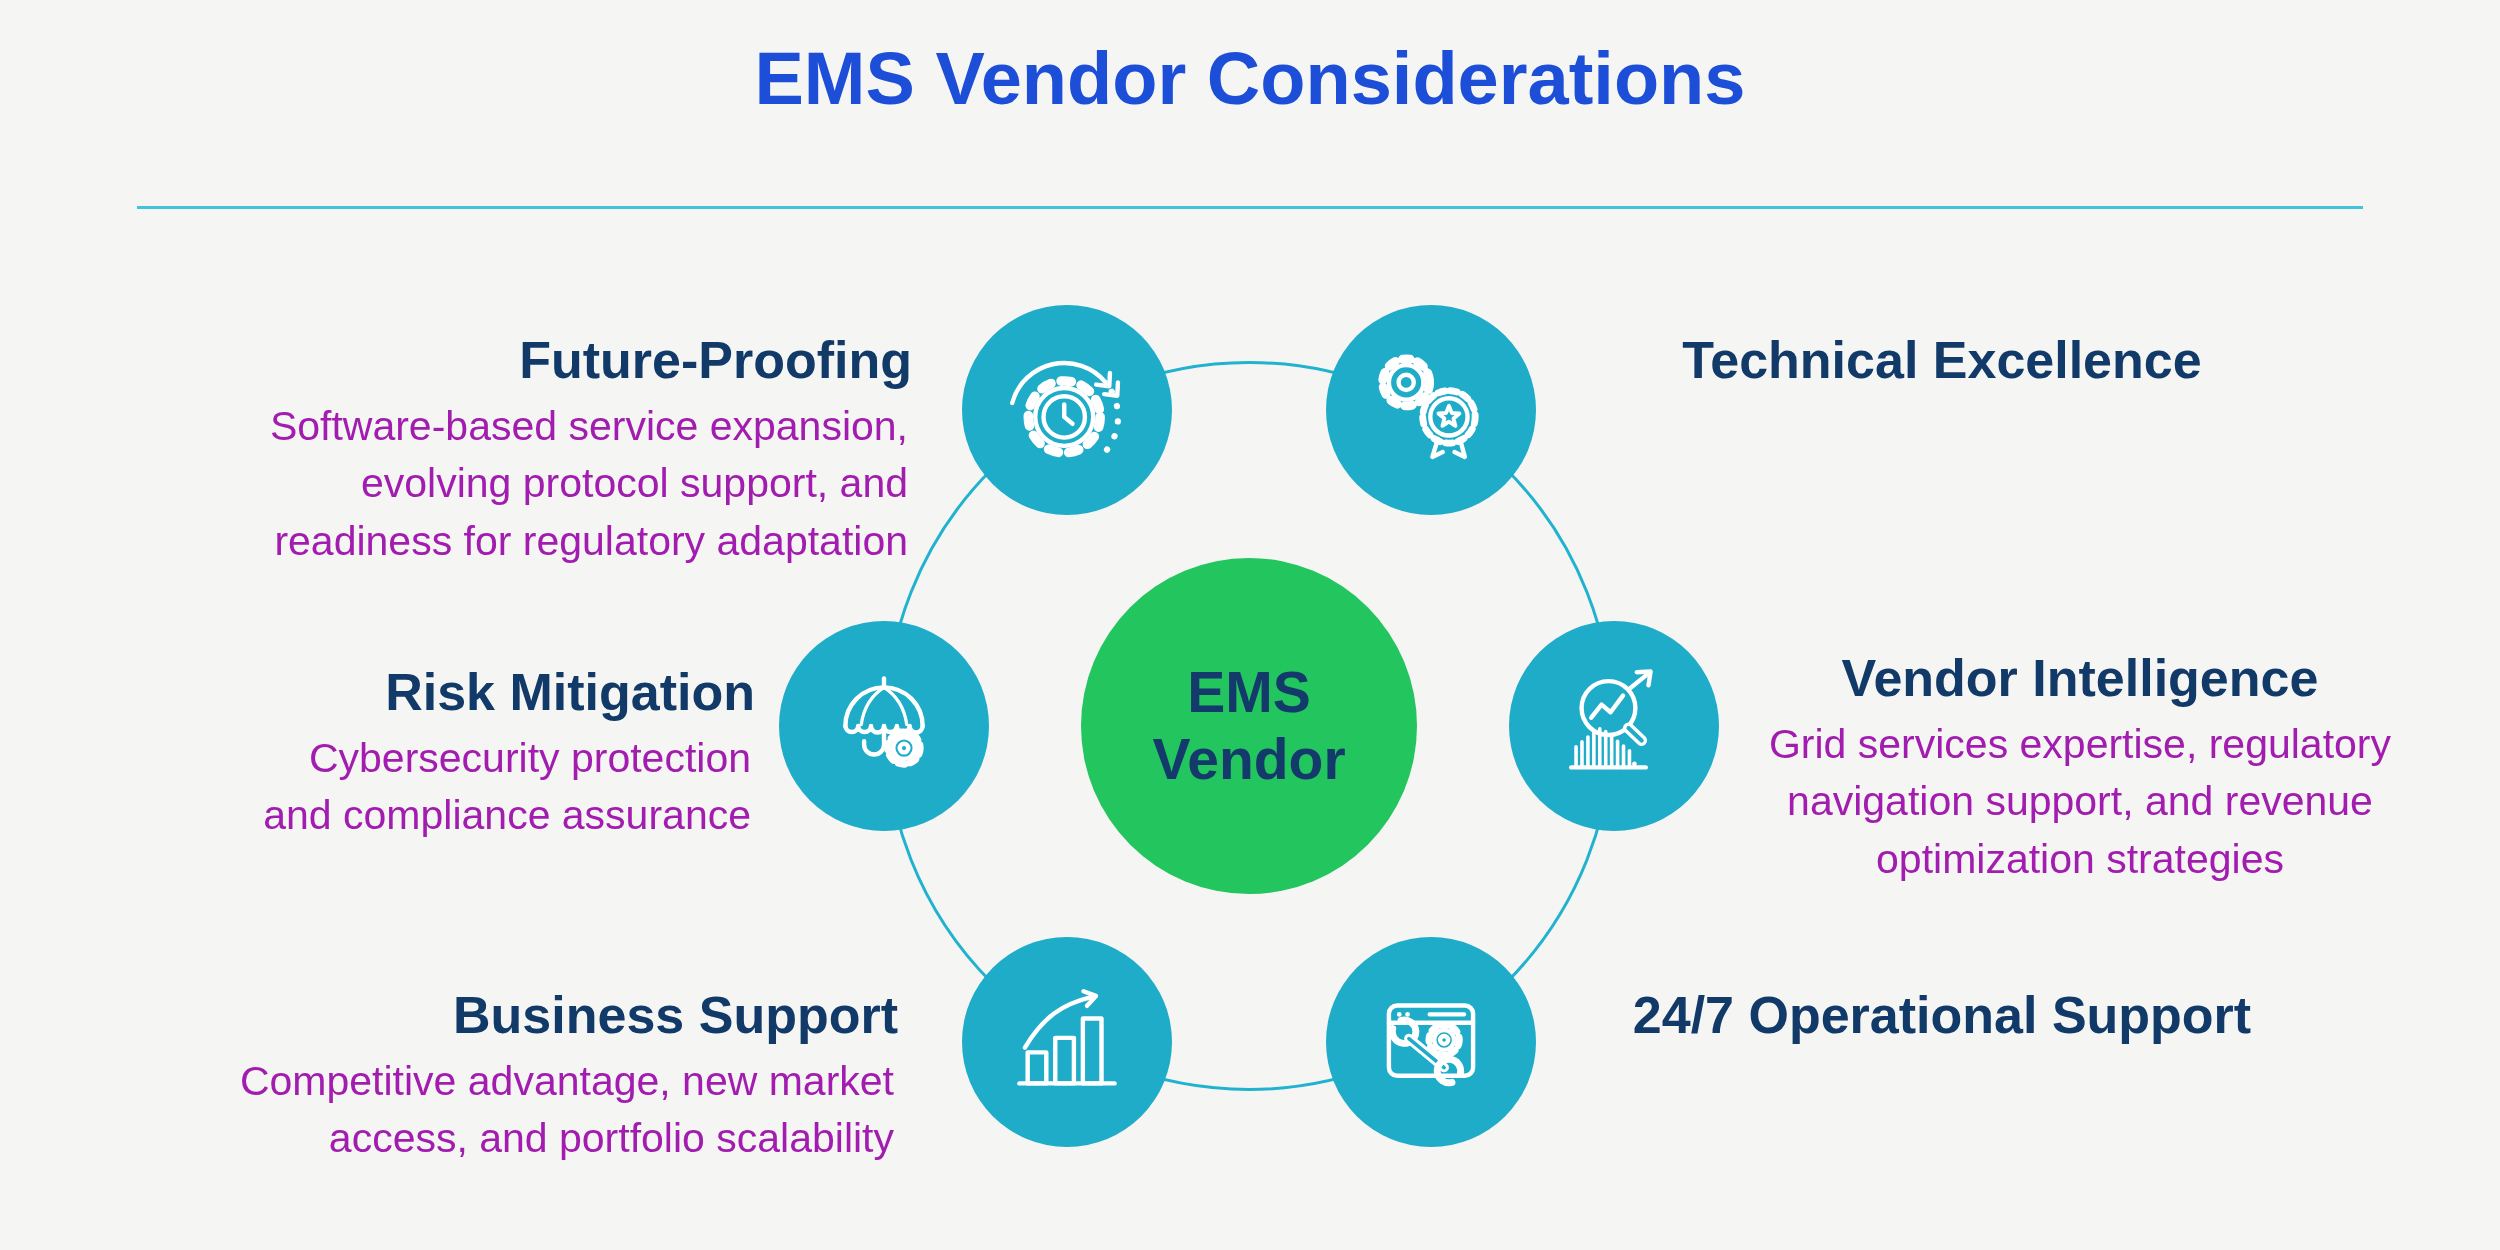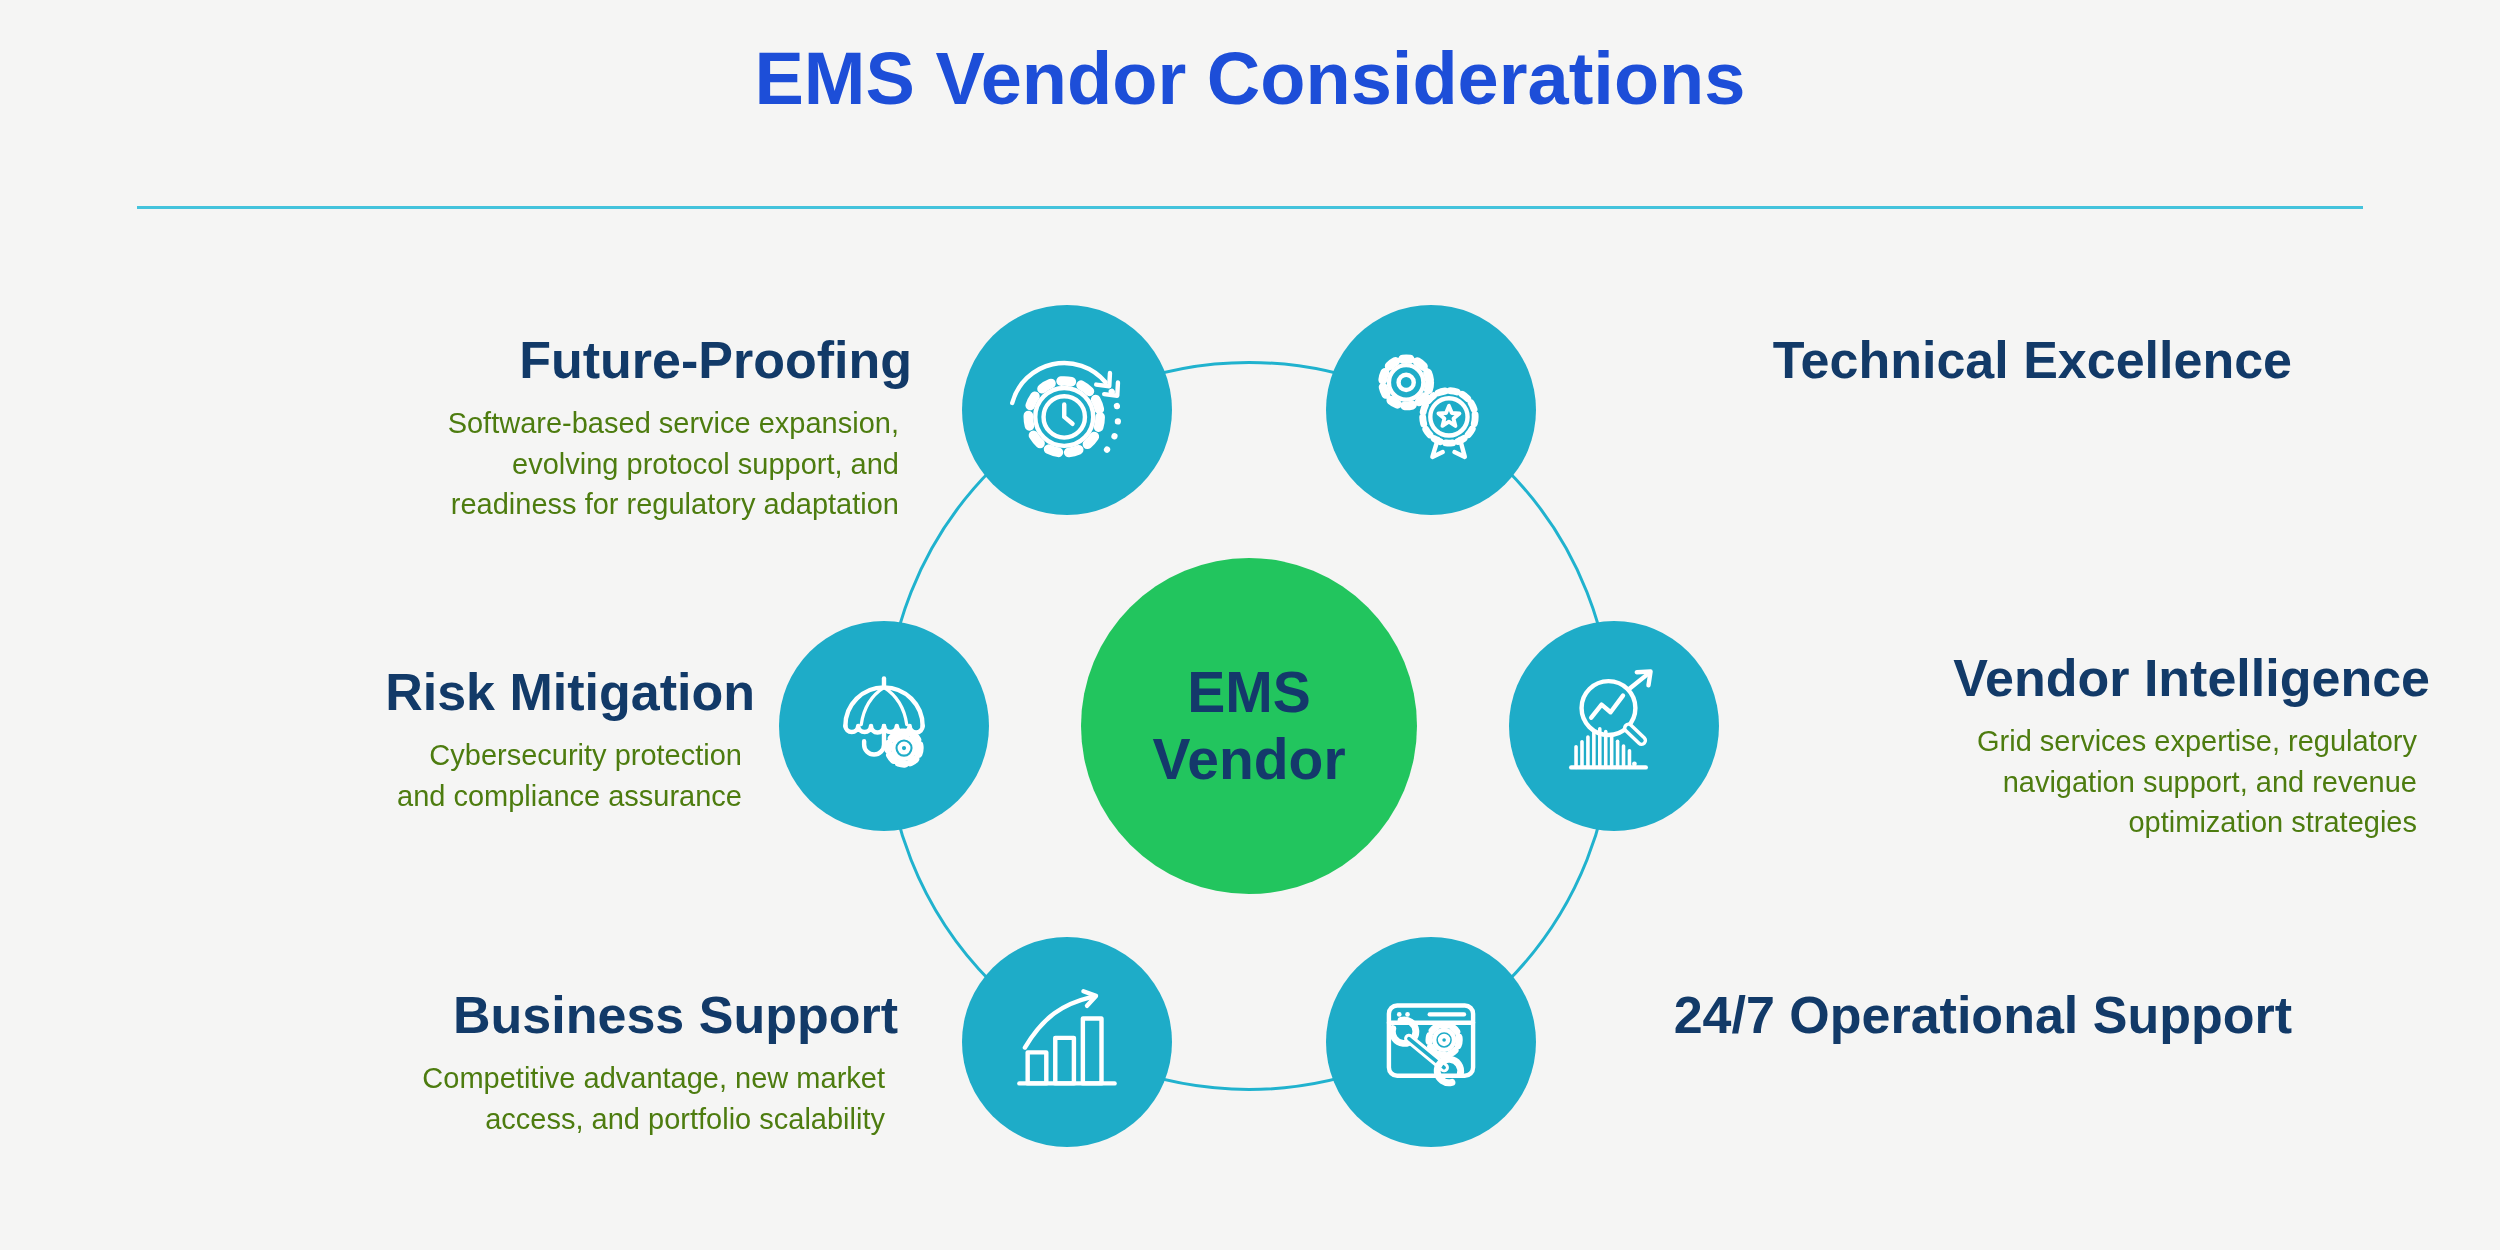--- a/index.html
+++ b/index.html
@@ -15,23 +15,23 @@
   .center-label{margin:0;text-align:center;font-size:57px;font-weight:700;color:#14396B;
         line-height:1.18;white-space:pre-line;}
   .node{position:absolute;width:210px;height:210px;border-radius:50%;background:#1EACC8;
         display:flex;align-items:center;justify-content:center;}
   .n-tl{left:962px;top:305px;} .n-tr{left:1326px;top:305px;}
   .n-l{left:779px;top:621px;}  .n-r{left:1509px;top:621px;}
   .n-bl{left:962px;top:937px;} .n-br{left:1326px;top:937px;}
   .icon{width:138px;height:138px;fill:none;stroke:#FFFFFF;stroke-width:3.2;
         stroke-linecap:round;stroke-linejoin:round;}
   .textblock{position:absolute;width:700px;}
-  .tb-r{text-align:right;} .tb-l{text-align:right;}
+  .tb-r{text-align:right;} .tb-l{text-align:center;}
   .textblock h2{margin:0 0 8px 0;font-size:52px;font-weight:700;color:#123A68;}
-  .textblock p{margin:13px;font-size:29px;line-height:1.40;color:#4d7c0f;white-space:pre-line;}
+  .textblock p{margin:4px;font-size:41px;line-height:1.40;color:#a21caf;white-space:pre-line;}
   .tb-future{right:1588px;top:330px;}
   .tb-tech{left:1592px;top:330px;}
   .tb-risk{right:1745px;top:662px;}
   .tb-market{left:1730px;top:648px;}
   .tb-business{right:1602px;top:985px;}
   .tb-support{left:1592px;top:985px;}
 </style>
 </head>
 <body>
 

